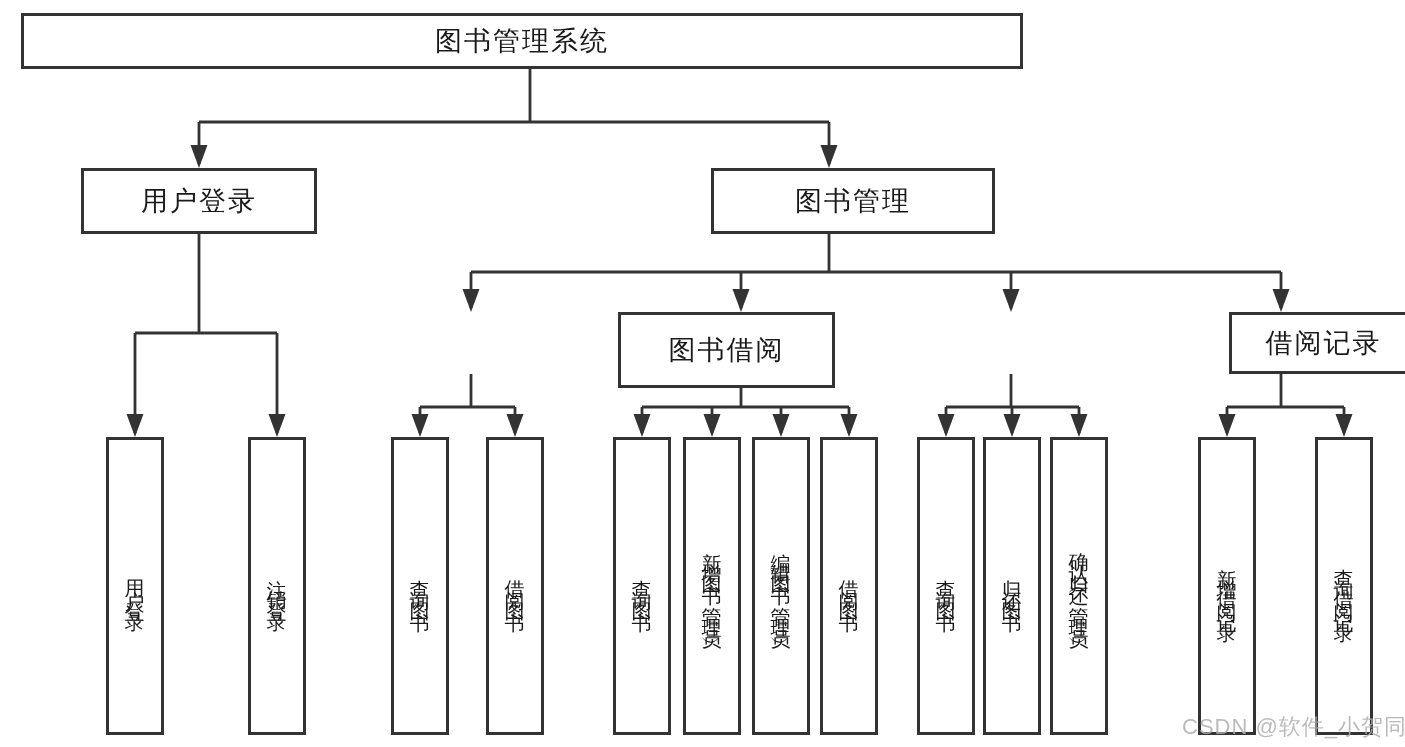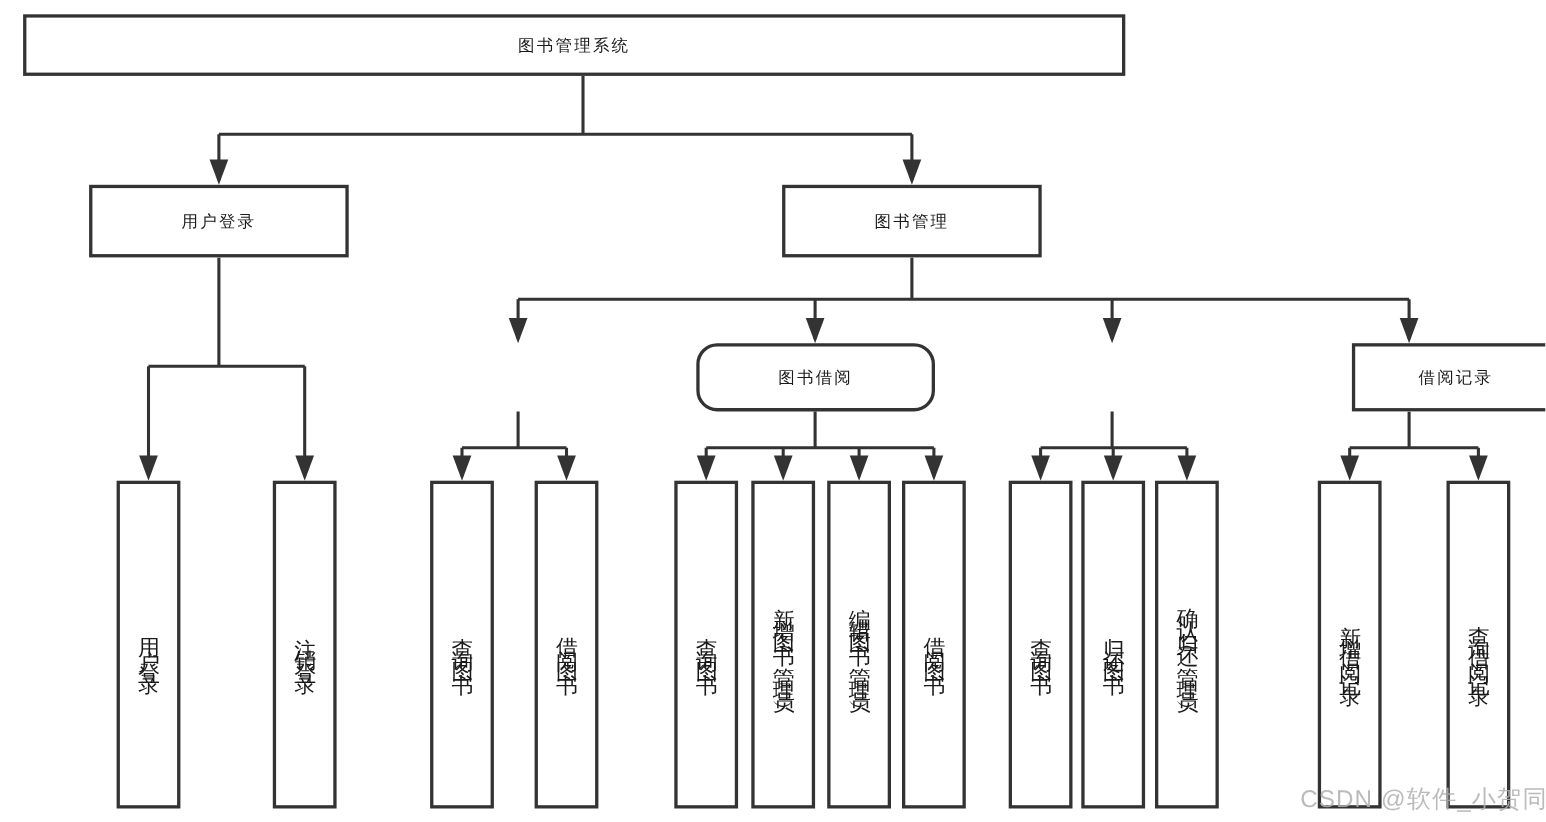--- a/index.html
+++ b/index.html
@@ -19,21 +19,21 @@
   }
   .edges{position:absolute;left:0;top:0;width:1405px;height:747px;}
   .edge{stroke:var(--line-color);stroke-width:2.8;fill:none;}
   .arrow{fill:var(--line-color);stroke:none;}
   .box{
     position:absolute;
     box-sizing:border-box;
     background:#ffffff;
     border:3px solid var(--line-color);
     display:flex;align-items:center;justify-content:center;
-    font-size:15px;letter-spacing:2px;
+    font-size:27px;letter-spacing:2px;
     color:var(--text-color);
     text-align:center;
   }
   .leaf{
     writing-mode:vertical-rl;
     text-orientation:mixed;
     font-size:20px;
     letter-spacing:11px;
     line-height:1;
     width:58px;height:298px;top:437px;
@@ -85,23 +85,23 @@
     <polygon class="arrow" points="1070.5,414 1087.5,414 1079,437"></polygon>
 
     <path class="edge" d="M1281 374 V407 M1227 407 H1344 M1227 407 V433 M1344 407 V433"></path>
     <polygon class="arrow" points="1218.5,414 1235.5,414 1227,437"></polygon>
     <polygon class="arrow" points="1335.5,414 1352.5,414 1344,437"></polygon>
   </svg>
 
   <div class="box" style="left:21px;top:13px;width:1002px;height:56px;">图书管理系统</div>
 
   <div class="box" style="left:81px;top:168px;width:236px;height:66px;">用户登录</div>
-  <div class="box" style="left:711px;top:168px;width:236px;height:66px;">图书管理</div>
+  <div class="box" style="left:711px;top:168px;width:284px;height:66px;">图书管理</div>
 
-  <div class="box" style="left:633px;top:312px;width:217px;height:62px;border-radius:19px;">图书借阅</div>
+  <div class="box" style="left:618px;top:312px;width:217px;height:76px;">图书借阅</div>
   <div class="box" style="left:1229px;top:312px;width:189px;height:62px;">借阅记录</div>
 
   <div class="box leaf" style="left:106px;">用户登录</div>
   <div class="box leaf" style="left:248px;">注销登录</div>
 
   <div class="box leaf" style="left:391px;">查询图书</div>
   <div class="box leaf" style="left:486px;">借阅图书</div>
 
   <div class="box leaf" style="left:613px;">查询图书</div>
   <div class="box leaf" style="left:683px;">新增图书（管理员）</div>

